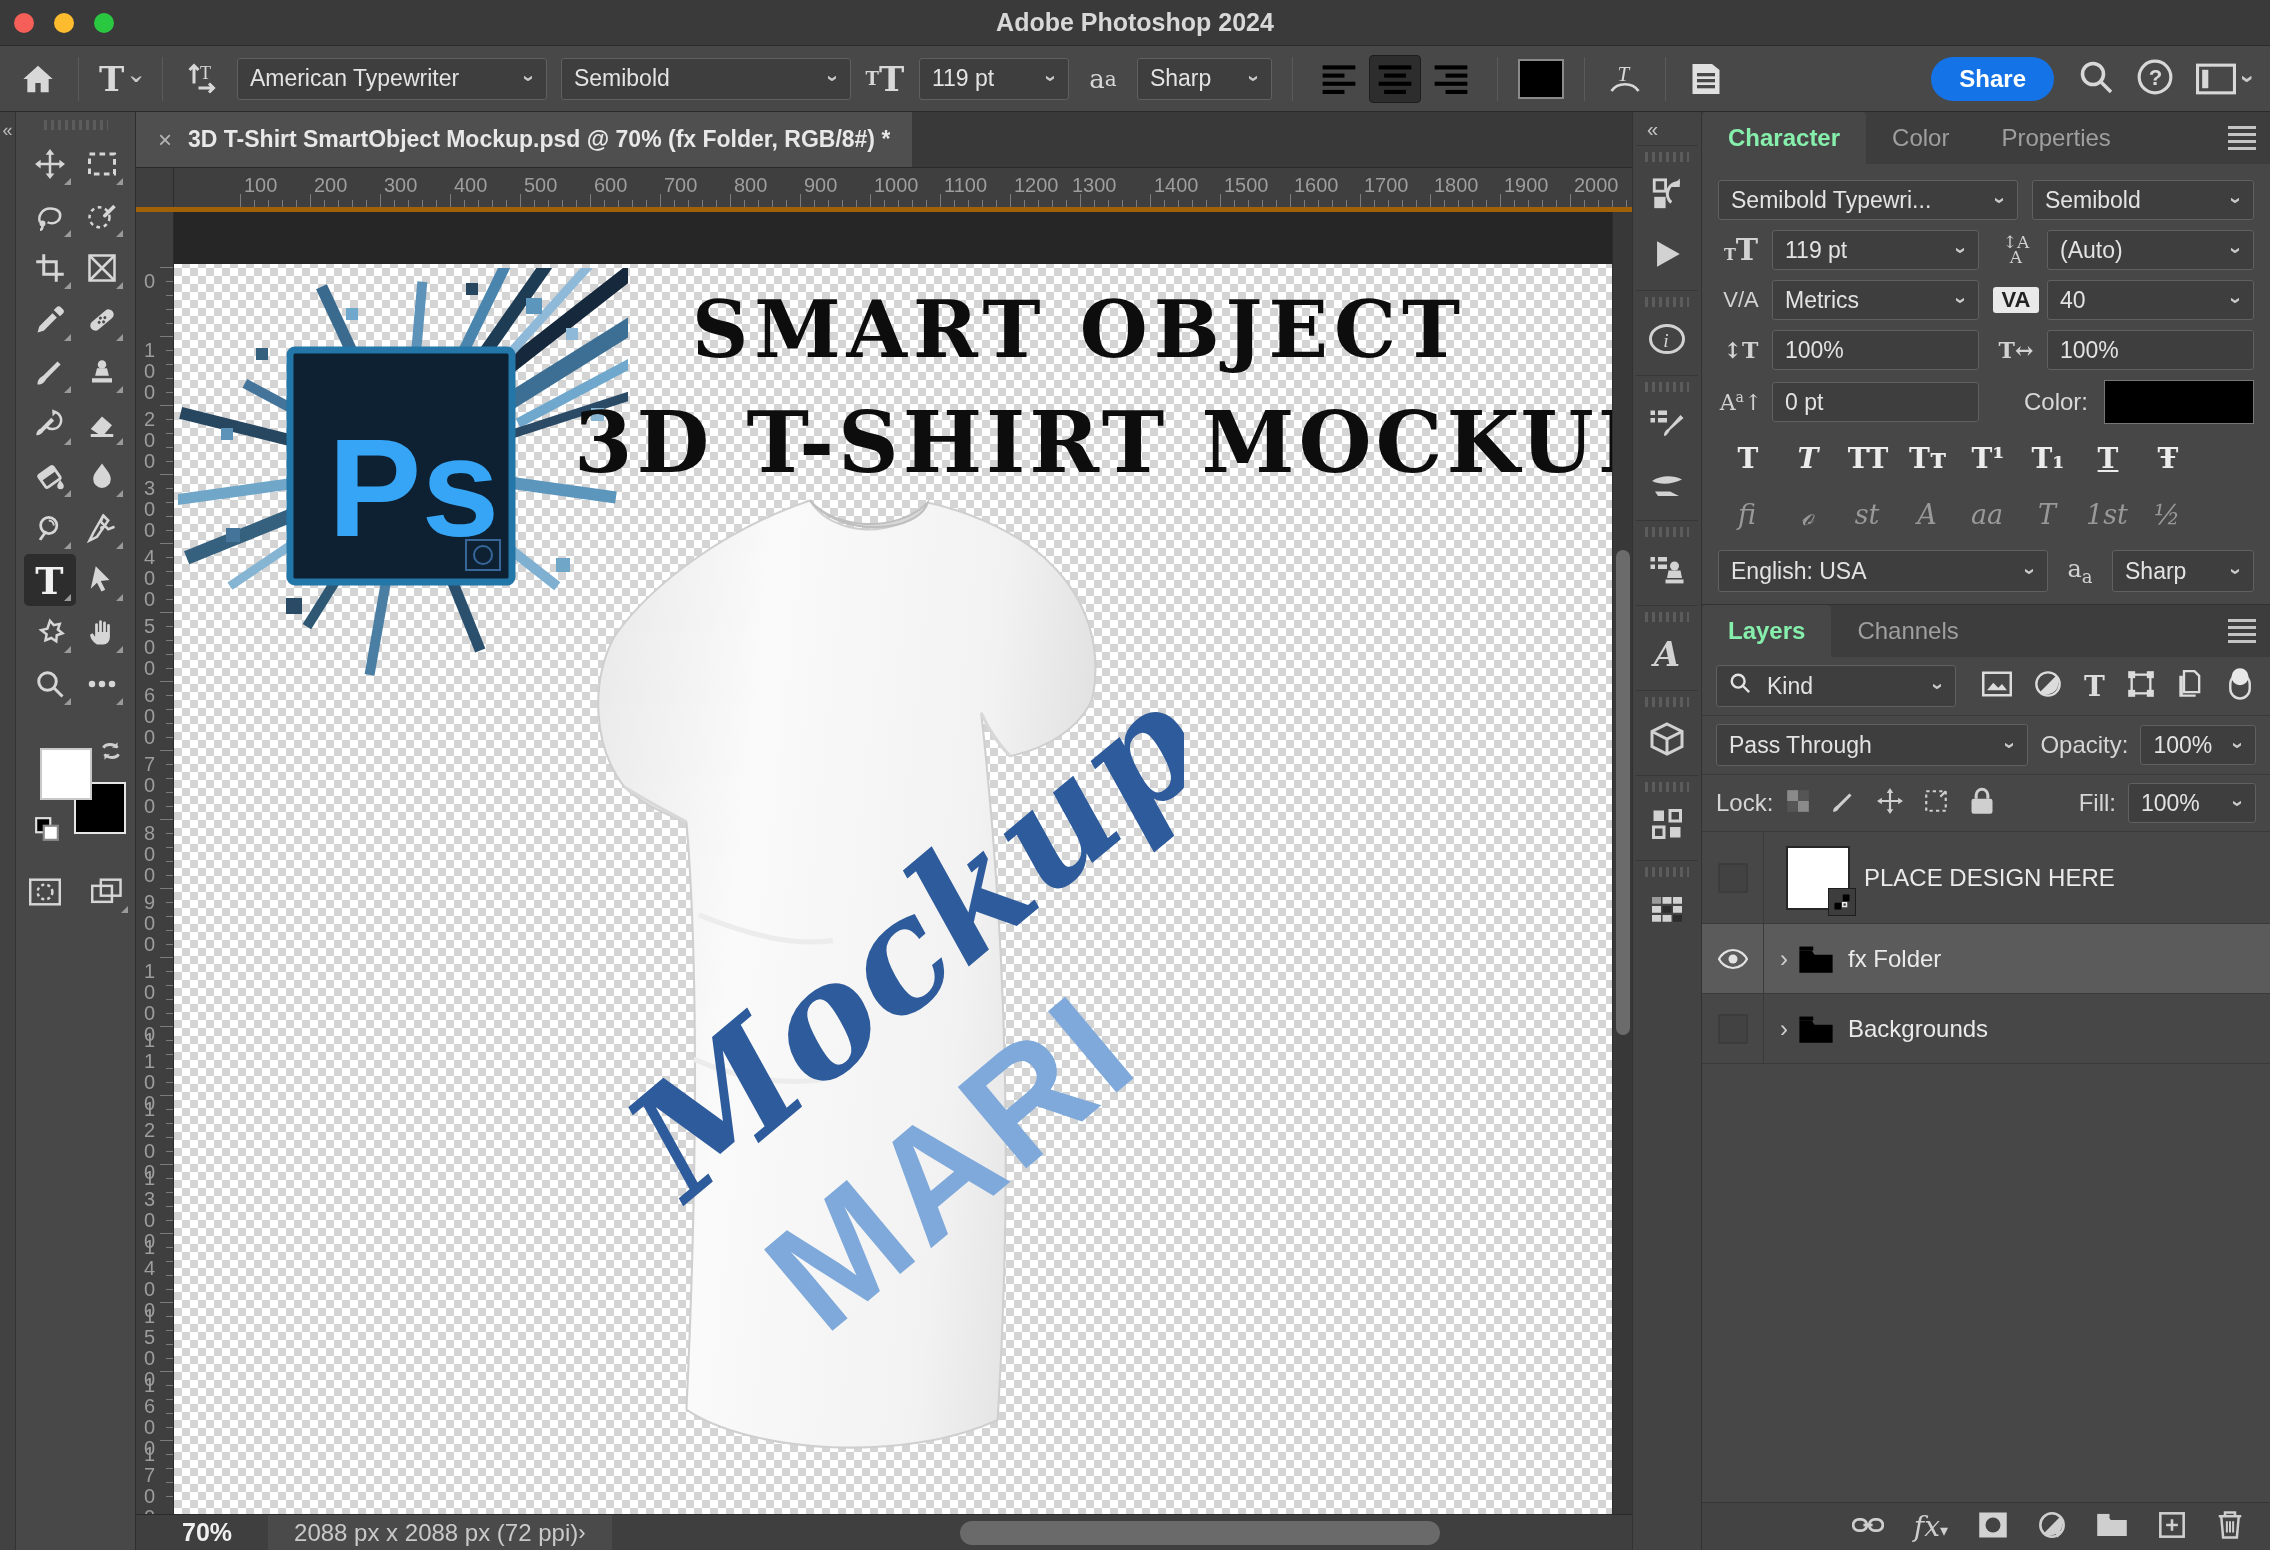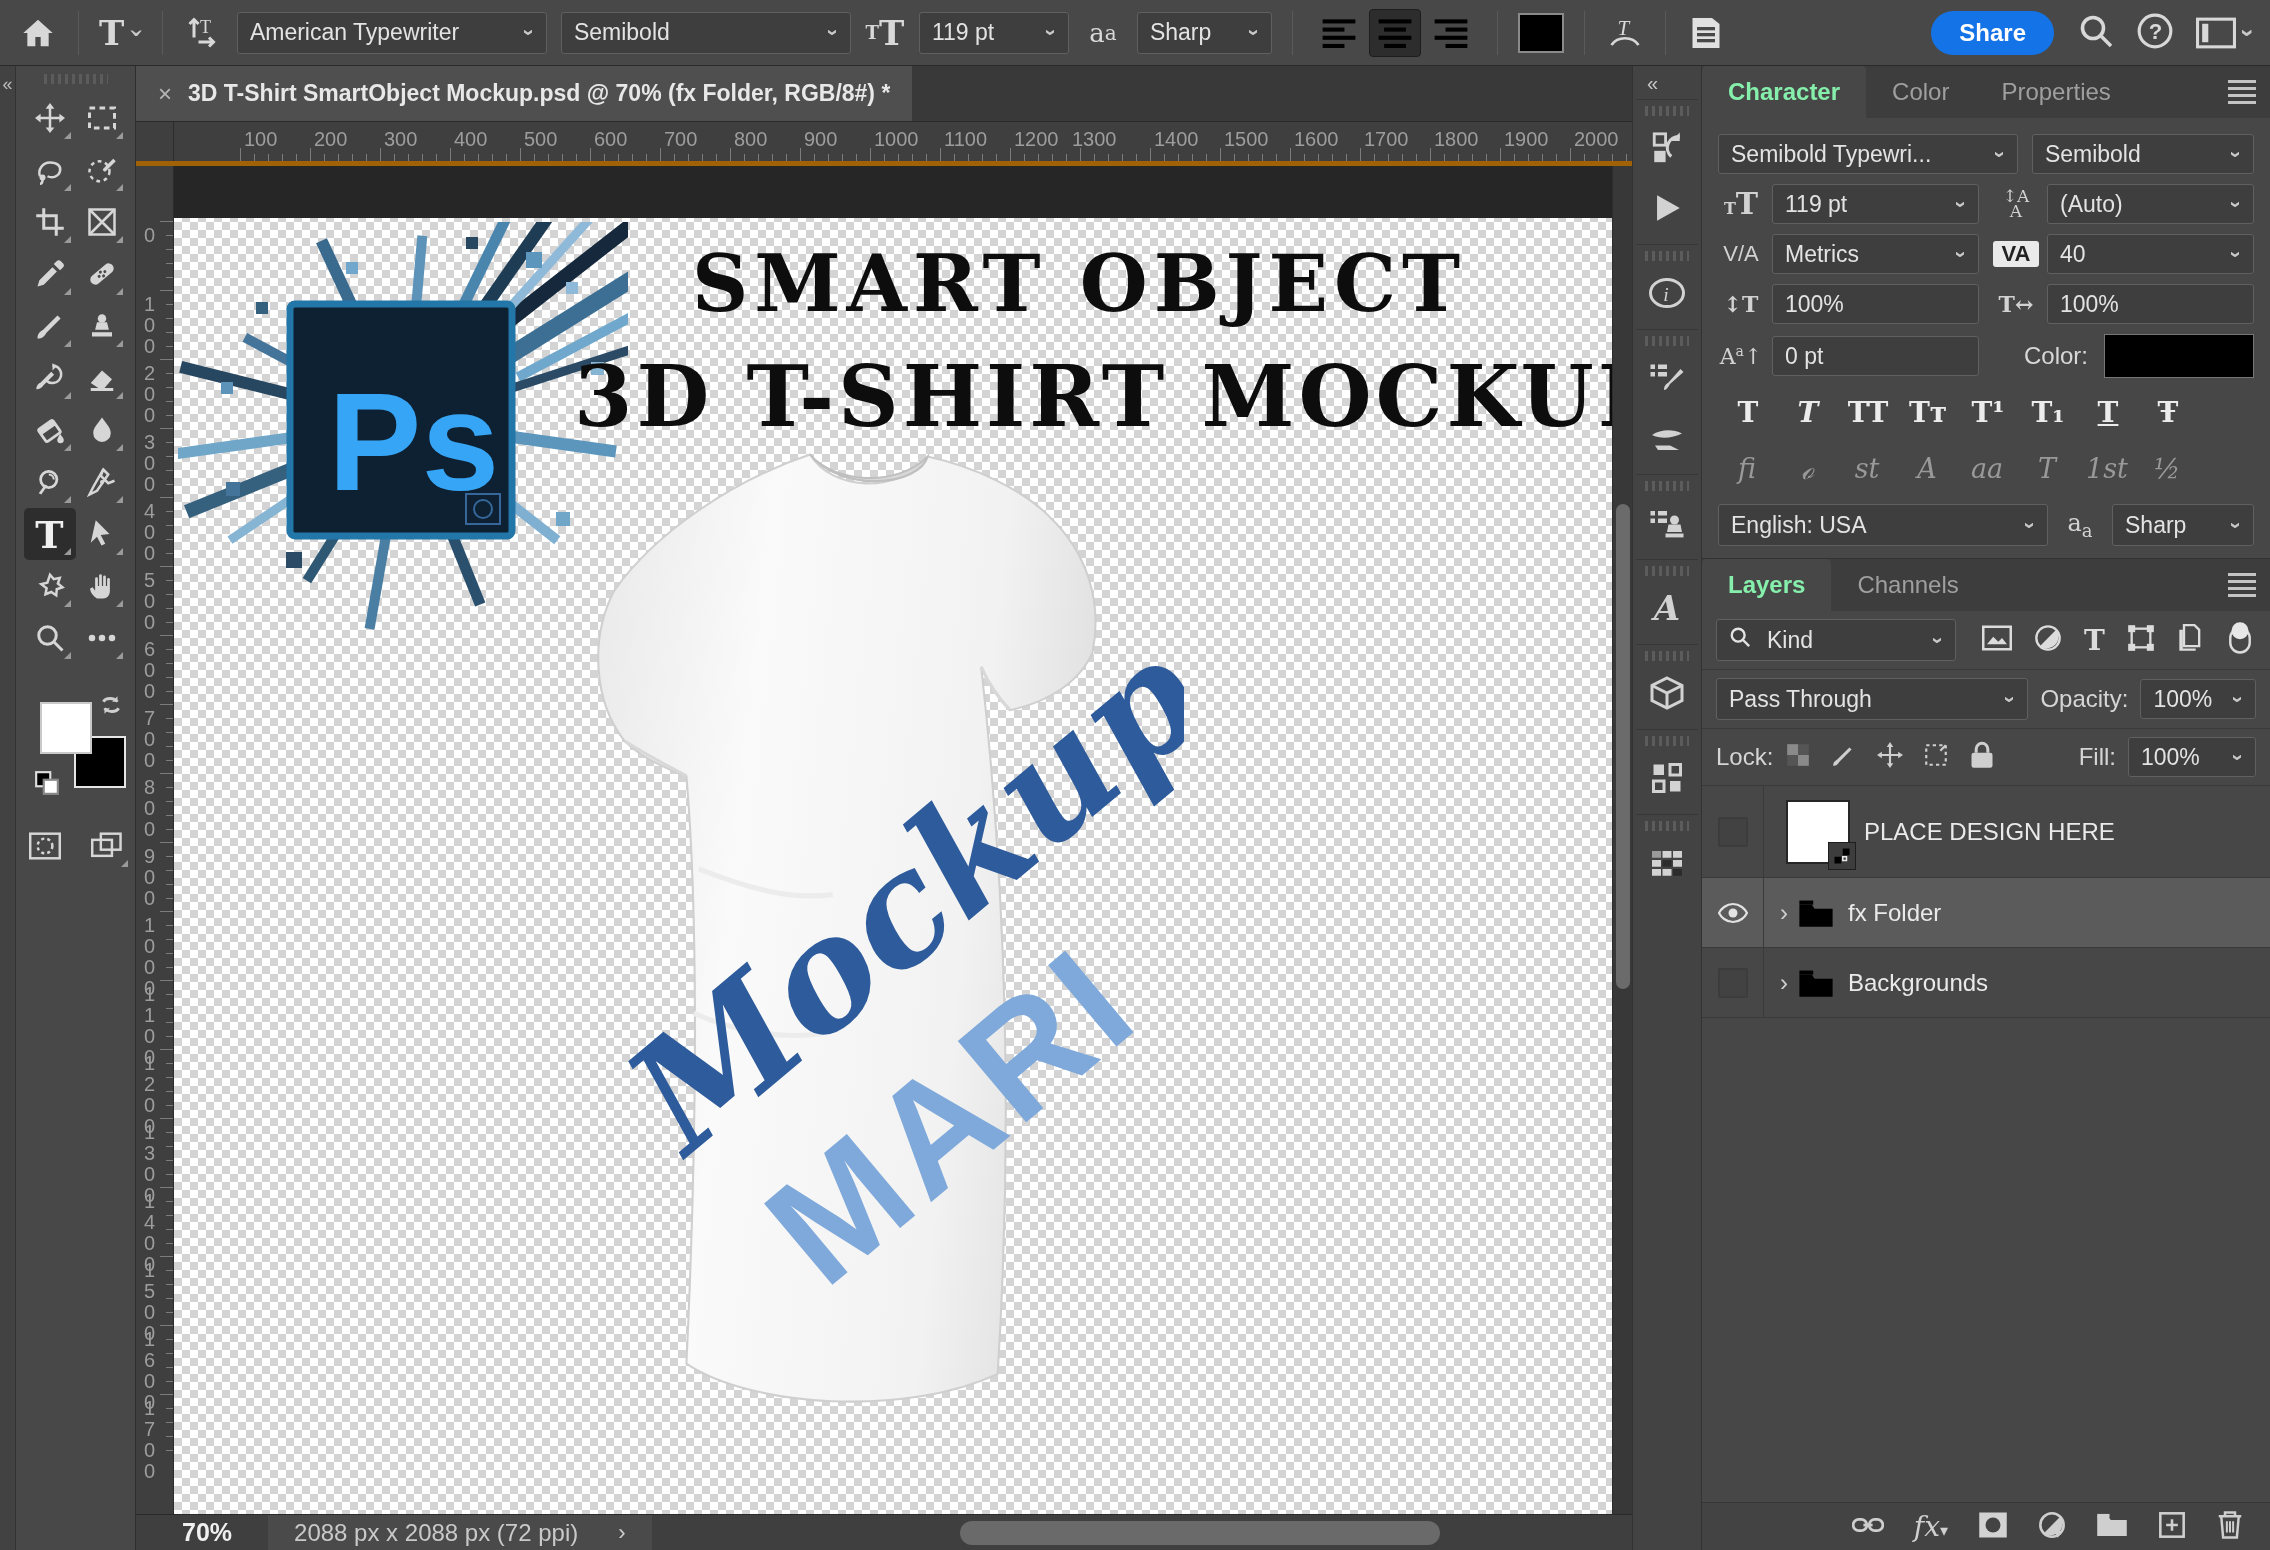--- a/index.html
+++ b/index.html
@@ -81,21 +81,21 @@
   .heading .l2 { font-size:84px; letter-spacing:4px; margin-top:18px; white-space:nowrap; }
 
   .ps-logo { position:absolute; left:4px; top:56px; }
   .shirt { position:absolute; left:390px; top:270px; }
 
   .vscroll { width:20px; background:#383838; position:relative; border-left:1px solid #2d2d2d;}
   .vthumb { position:absolute; left:3px; top:338px; width:14px; height:485px; background:#6b6b6b; border-radius:7px; }
 
   .statusbar { height:36px; background:#3f3f3f; border-top:1px solid #2a2a2a; display:flex; align-items:center; position:relative; flex:0 0 auto;}
   .zoom-val { color:#f0f0f0; font-size:25px; font-weight:bold; margin-left:46px; }
-  .size-box { margin-left:36px; background:#4a4a4a; color:#c9c9c9; font-size:24px; padding:2px 26px; display:flex; align-items:center; gap:40px; height:100%; }
+  .size-box { margin-left:36px; background:#4a4a4a; color:#c9c9c9; font-size:24px; padding:2px 26px; display:flex; align-items:center; height:100%; }
   .size-box .arr { color:#cfcfcf; font-size:22px; }
   .hthumb { position:absolute; left:824px; top:6px; width:480px; height:24px; background:#6a6a6a; border-radius:12px; }
 
   
   .dock { width:70px; background:#434343; border-left:1px solid #323232; border-right:1px solid #323232; display:flex; flex-direction:column; align-items:center; }
   .dock-head { width:100%; color:#c8c8c8; font-size:20px; padding:6px 0 4px 14px; }
   .dock-group { width:62px; border-top:1px solid #373737; display:flex; flex-direction:column; align-items:center; padding-bottom:6px;}
   .dock-group .grip { width:44px; margin:6px 0 2px; }
   .dock-icon { width:56px; height:60px; display:flex; align-items:center; justify-content:center; color:#d2d2d2; }
 
@@ -150,20 +150,28 @@
   .layers-footer { height:48px; border-top:1px solid #363636; background:#434343; display:flex; align-items:center; justify-content:flex-end; gap:30px; padding-right:26px; color:#cfcfcf; flex:0 0 auto;}
 
   svg { fill:currentColor; }
   .stroke-ic { fill:none; stroke:currentColor; }
 </style>
 </head>
 <body>
 
 <div class="app">
 
+  <div class="titlebar">
+    <div class="traffic">
+      <div class="tl red"></div>
+      <div class="tl yellow"></div>
+      <div class="tl green"></div>
+    </div>
+    <div class="win-title">Adobe Photoshop 2024</div>
+  </div>
 
   <div class="optionsbar">
     <span class="ob-icon">
       <svg width="32" height="32" viewBox="0 0 24 24">
           <path d="M12 2L1 12h3v10h6v-7h4v7h6V12h3z"></path>
         </svg>
     </span>
     <span class="ob-sep"></span>
     <span class="ob-icon" style="gap:8px; font-family:'DejaVu Serif',serif; font-size:34px; font-weight:bold;">T <span class="chev">›</span></span>
     <span class="ob-sep"></span>

